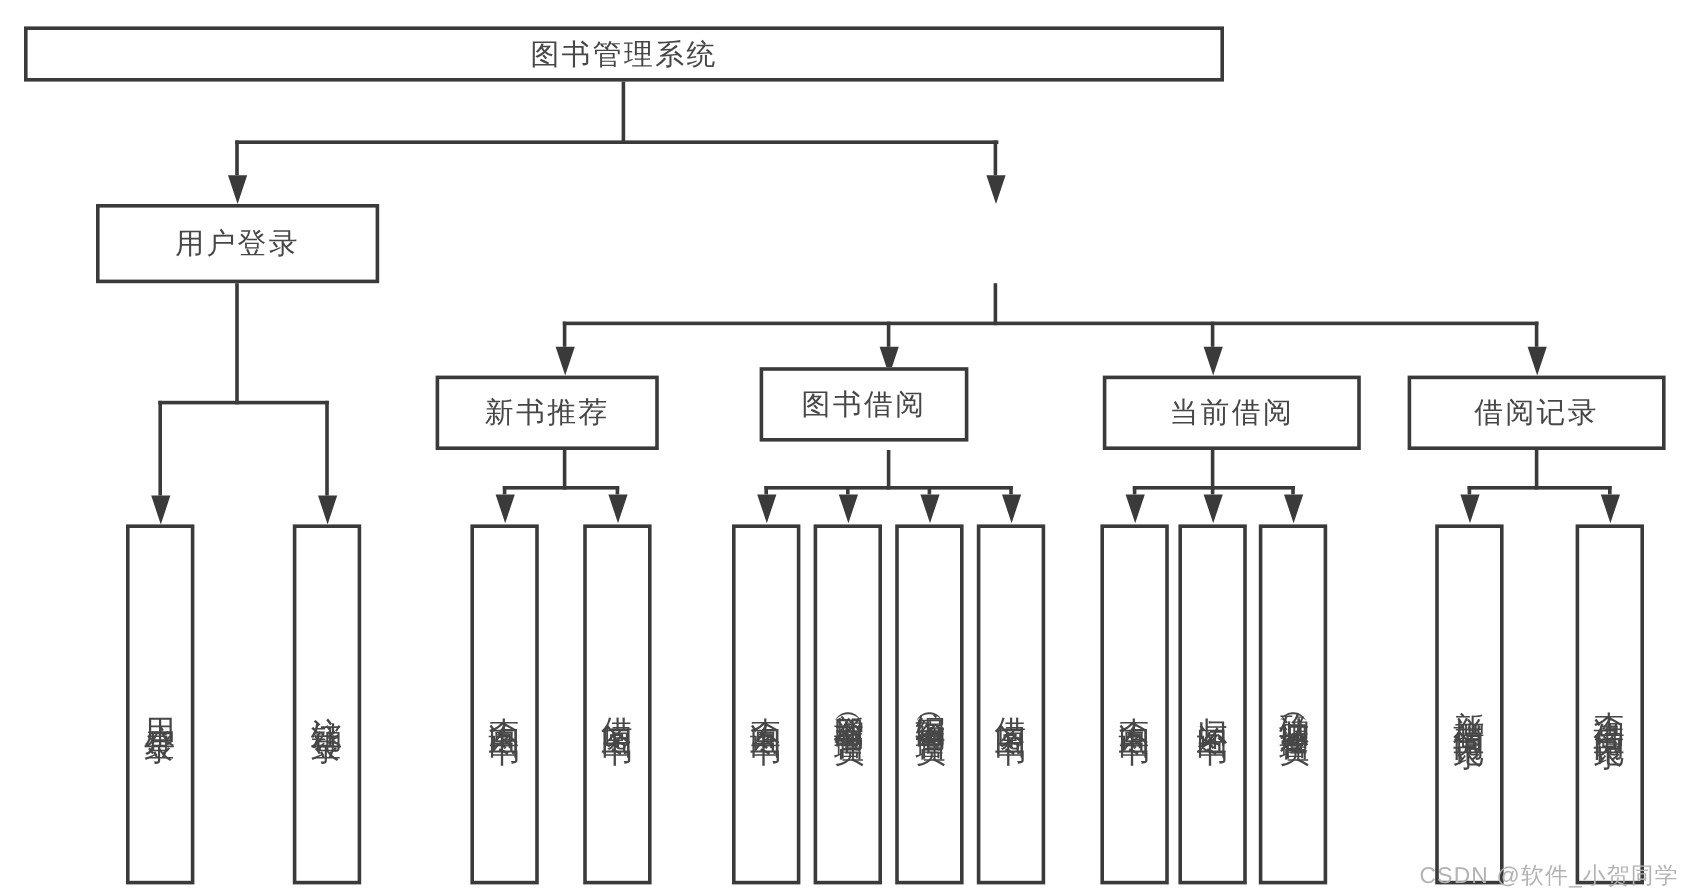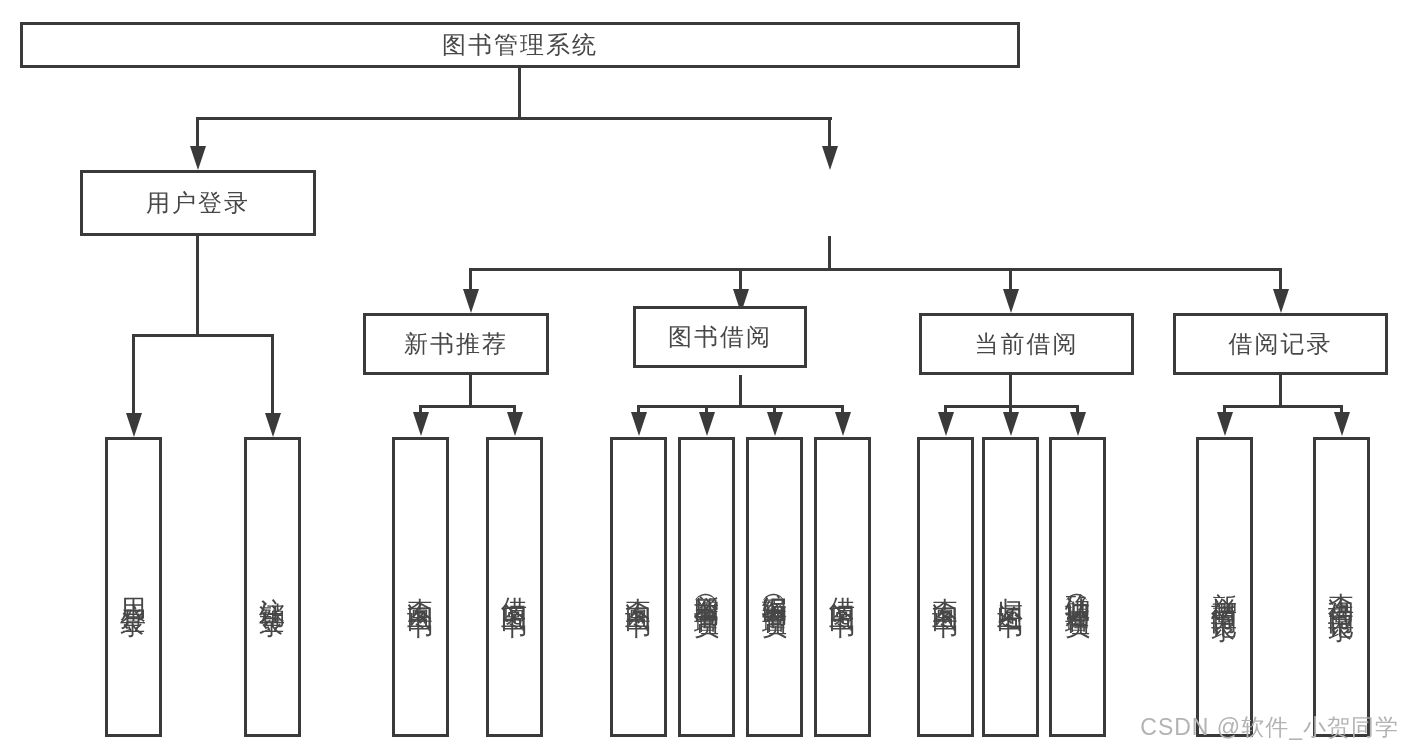--- a/index.html
+++ b/index.html
@@ -50,21 +50,21 @@
     height: 0;
     border-left: 8px solid transparent;
     border-right: 8px solid transparent;
     border-top: 24px solid #3a3a3a;
   }
   
   .watermark {
     position: absolute;
     right: 6px;
     bottom: 4px;
-    font-size: 23px;
+    font-size: 19px;
     letter-spacing: 1px;
     color: #b3b3b3;
     white-space: nowrap;
     margin-left: 29px;
   }
 </style>
 </head>
 <body>
 
 <div id="stage">

